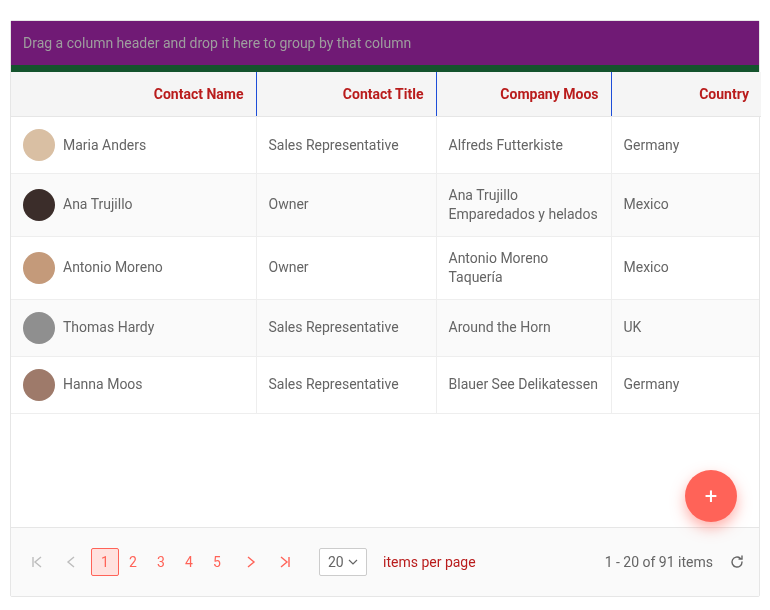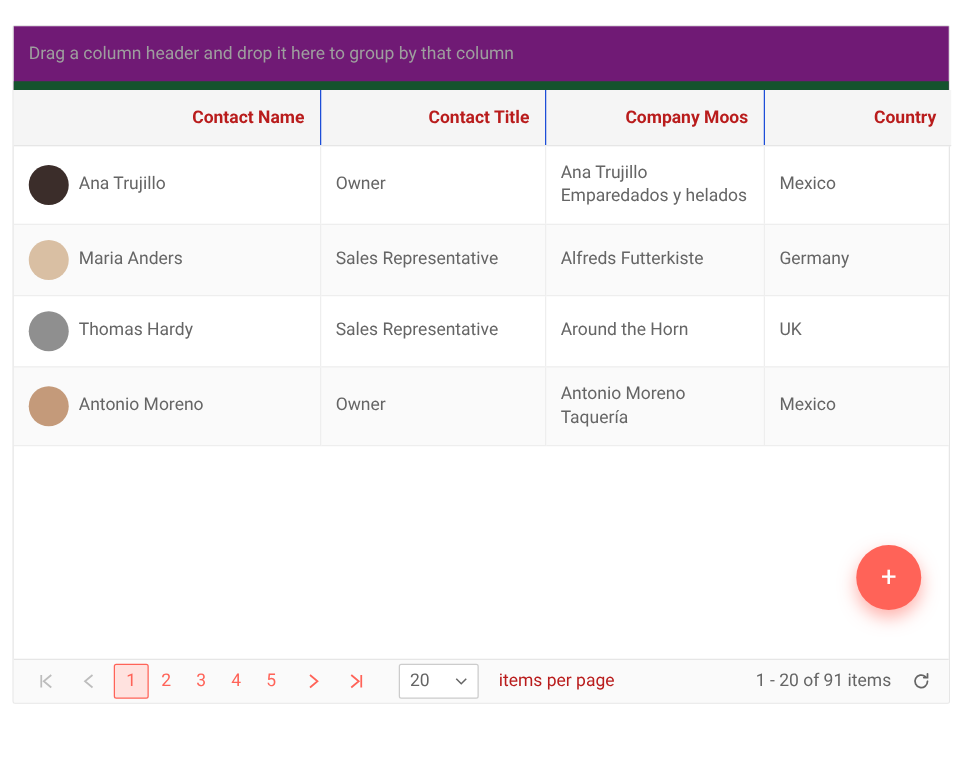--- a/index.html
+++ b/index.html
@@ -61,21 +61,21 @@
     display: inline-block;
   }
   .scroll-body {
     height: 410px;
     overflow: hidden;
     position: relative;
   }
   .pager {
     display: flex;
     align-items: center;
-    padding: 3px 12px;
+    padding: 20px 12px;
     border-top: 1px solid #e6e6e6;
     background: #fafafa;
     gap: 6px;
   }
   .pager .btn {
     min-width: 28px; height: 28px;
     display: inline-flex; align-items: center; justify-content: center;
     color: #ff6358;
     cursor: pointer;
     border-radius: 2px;
@@ -87,21 +87,21 @@
     background: #ffe2df;
     border: 1px solid #ff6358;
     color: #ff6358;
   }
   .pager .icon {
     font-size: 11px;
     color: inherit;
   }
   .pager .select {
     margin-left: 14px;
-    width: 64px; height: 28px;
+    width: 48px; height: 28px;
     border: 1px solid #ccc;
     border-radius: 2px;
     display: inline-flex; align-items: center; justify-content: space-between;
     padding: 0 8px;
     background: #fff;
     cursor: pointer;
     color: #656565;
   }
   .pager .items-label { margin-left: 10px; color: #b91c1c; }
   .pager .status { margin-left: auto; color: #656565; margin-right: 8px; }
@@ -156,60 +156,71 @@
       <colgroup>
         <col class="c-name">
           <col class="c-title">
           <col class="c-company">
           <col class="c-country">
       </colgroup>
       <tbody id="grid-rows">
           <tr>
             <td>
               <div class="contact-cell">
+                <span class="avatar" style="background:#d9bfa3"></span>
+                <span>Maria Anders</span>
+              </div>
+            </td>
+            <td>Sales Representative</td>
+            <td>Alfreds Futterkiste</td>
+            <td>Germany</td>
+          </tr>
+          <tr>
+            <td>
+              <div class="contact-cell">
                 <span class="avatar" style="background:#3b2d2a"></span>
                 <span>Ana Trujillo</span>
               </div>
             </td>
             <td>Owner</td>
             <td>Ana Trujillo Emparedados y helados</td>
             <td>Mexico</td>
           </tr>
           <tr>
             <td>
               <div class="contact-cell">
-                <span class="avatar" style="background:#d9bfa3"></span>
-                <span>Maria Anders</span>
-              </div>
-            </td>
-            <td>Sales Representative</td>
-            <td>Alfreds Futterkiste</td>
-            <td>Germany</td>
+                <span class="avatar" style="background:#c49a7a"></span>
+                <span>Antonio Moreno</span>
+              </div>
+            </td>
+            <td>Owner</td>
+            <td>Antonio Moreno Taquería</td>
+            <td>Mexico</td>
           </tr>
           <tr>
             <td>
               <div class="contact-cell">
                 <span class="avatar" style="background:#8f8f8f"></span>
                 <span>Thomas Hardy</span>
               </div>
             </td>
             <td>Sales Representative</td>
             <td>Around the Horn</td>
             <td>UK</td>
           </tr>
           <tr>
             <td>
               <div class="contact-cell">
-                <span class="avatar" style="background:#c49a7a"></span>
-                <span>Antonio Moreno</span>
-              </div>
-            </td>
-            <td>Owner</td>
-            <td>Antonio Moreno Taquería</td>
-            <td>Mexico</td>
+                <span class="avatar" style="background:#9e7a6a"></span>
+                <span>Hanna Moos</span>
+              </div>
+            </td>
+            <td>Sales Representative</td>
+            <td>Blauer See Delikatessen</td>
+            <td>Germany</td>
           </tr>
         </tbody>
     </table>
   </div>
 
   <div class="pager">
     <span class="btn disabled">
       <span class="icon">
         <svg width="12" height="12" viewBox="0 0 12 12">
             <path d="M2 1v10M10 1L4 6l6 5" fill="none" stroke="currentColor" stroke-width="1.4"></path>

